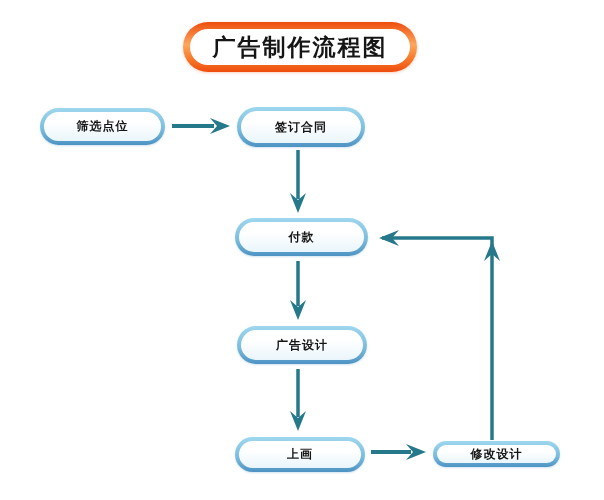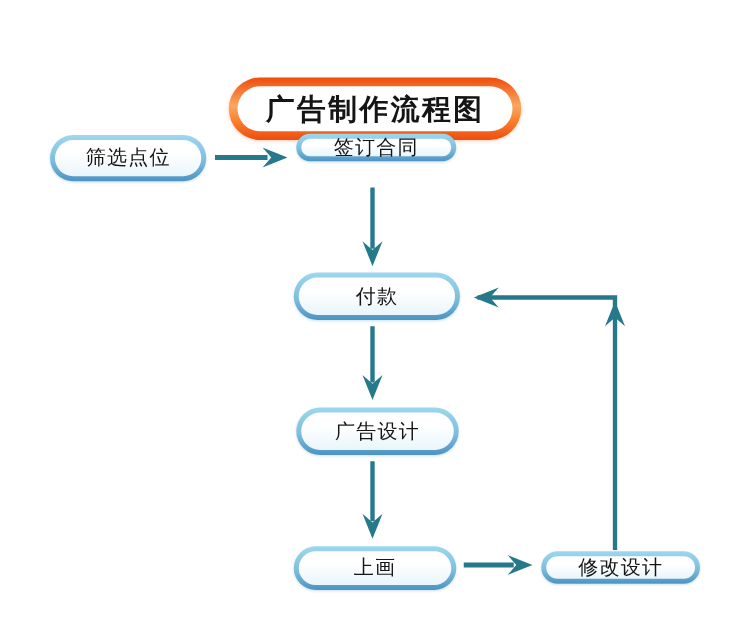--- a/index.html
+++ b/index.html
@@ -34,21 +34,20 @@
     position:absolute;left:183px;top:22px;width:234px;height:50px;
     border-radius:26px;
     background:linear-gradient(180deg,
       var(--title-border-outer) 0%,
       var(--title-border-mid) 45%,
       #f97f2e 70%,
       var(--title-border-outer) 100%);
     padding:7px;
     box-sizing:border-box;
     box-shadow:0 1px 3px rgba(232,78,15,.25);
-    margin-top:40px;
   }
   .title-pill .inner{
     width:100%;height:100%;
     border-radius:20px;
     background:#ffffff;
     display:flex;align-items:center;justify-content:center;
   }
   .title-text{
     font-size:23px;font-weight:bold;color:var(--text);
     letter-spacing:2px;white-space:nowrap;
@@ -62,25 +61,25 @@
     box-sizing:border-box;
     box-shadow:0 1px 2px rgba(77,147,195,.25);
   }
   .node .inner{
     width:100%;height:100%;
     border-radius:999px;
     background:linear-gradient(180deg,var(--node-fill-top) 35%,var(--node-fill-bottom) 100%);
     display:flex;align-items:center;justify-content:center;
   }
   .node-text{
-    font-size:16px;font-weight:normal;color:var(--text);
+    font-size:12px;font-weight:bold;color:var(--text);
     letter-spacing:1px;white-space:nowrap;
   }
   .n-screen  {left:40px; top:108px;width:125px;height:37px;}
-  .n-contract{left:237px;top:107px;width:128px;height:22px;}
+  .n-contract{left:237px;top:107px;width:128px;height:40px;}
   .n-payment {left:235px;top:218px;width:133px;height:38px;}
   .n-design  {left:237px;top:326px;width:130px;height:38px;}
   .n-putup   {left:235px;top:437px;width:130px;height:35px;}
   .n-modify  {left:433px;top:441px;width:127px;height:26px;}
 </style>
 </head>
 <body>
 
 <div class="canvas">
 

